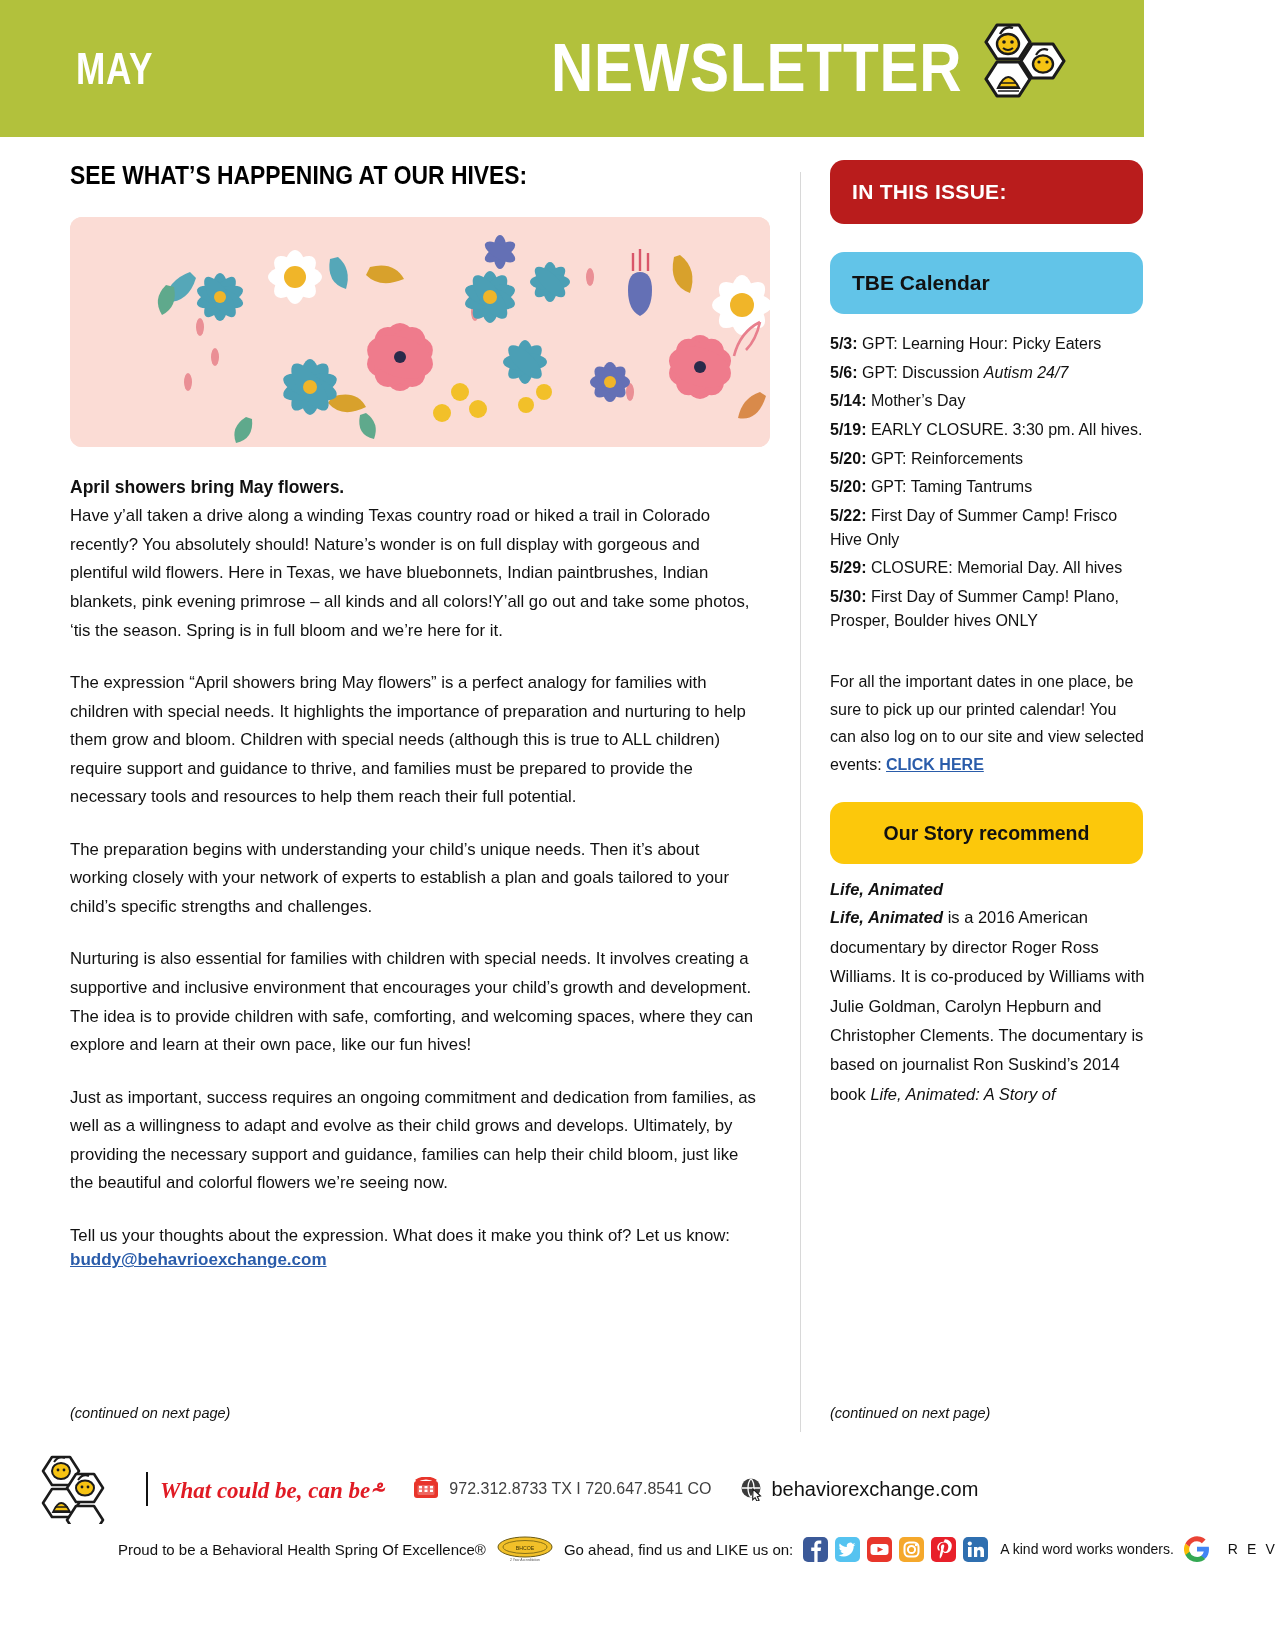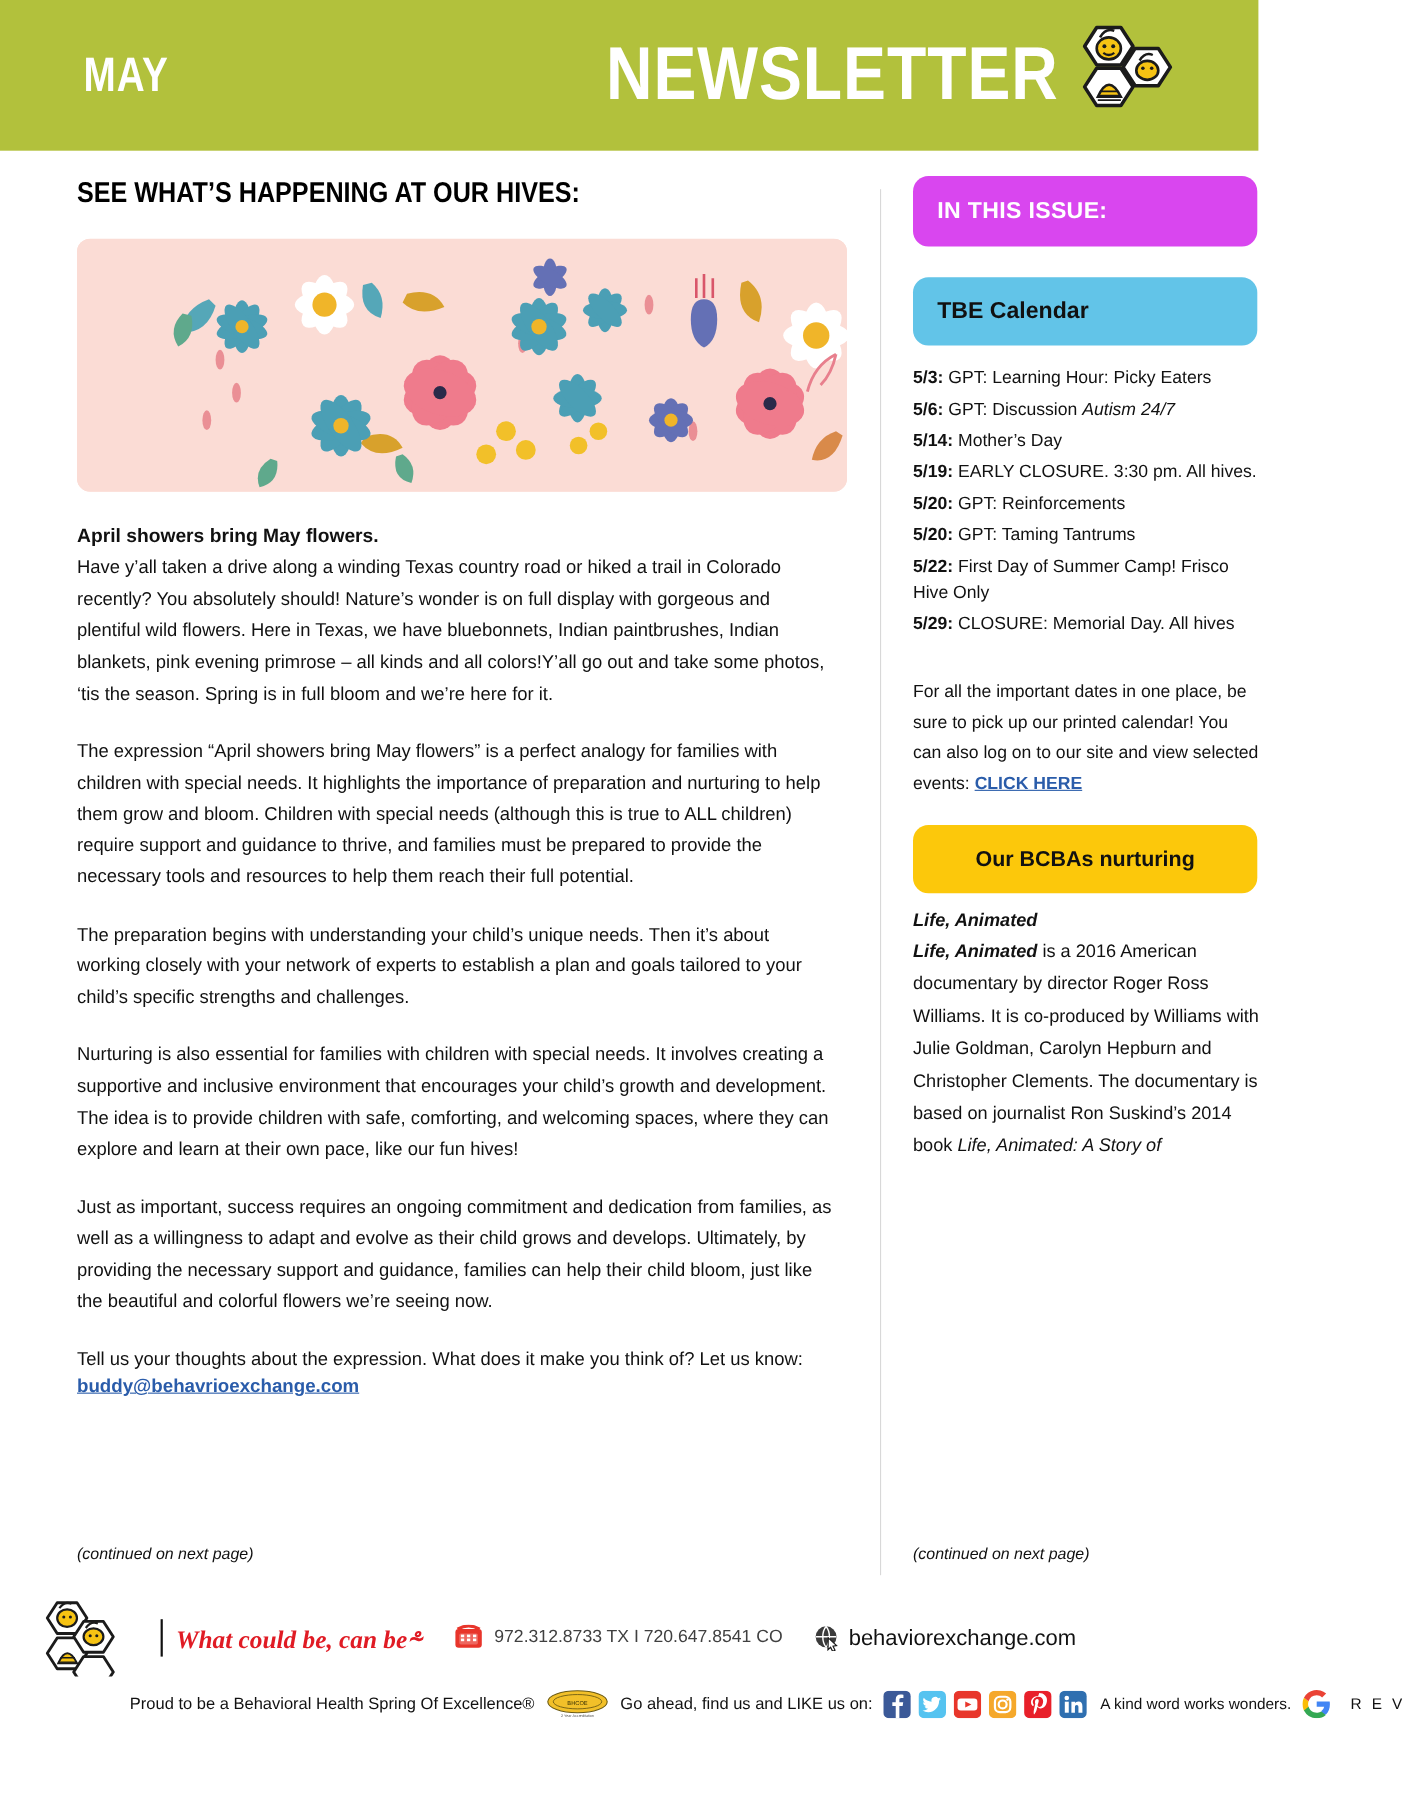--- a/index.html
+++ b/index.html
@@ -75,21 +75,21 @@
     font-size: 14.5px; font-style: italic; color:#111;
   }
   .cont-left { position: absolute; left: 70px; top: 1405px; }
   .cont-right { position: absolute; left: 830px; top: 1405px; }
 
   
   .pill {
     border-radius: 14px; display:flex; align-items:center;
     padding-left: 22px;
   }
-  .pill-black { background:#d946ef; height: 64px; width: 313px; margin-bottom: 28px; }
+  .pill-black { background:#b91c1c; height: 64px; width: 313px; margin-bottom: 28px; }
   .pill-black span {
     color:#fff; font-size: 21px; font-weight: bold; letter-spacing: .3px;
   }
   .pill-blue { background:#62c4e8; height: 62px; width: 313px; margin: 26px 0 18px; }
   .pill-blue span { color:#111; font-size: 21px; font-weight: bold; }
   .pill-yellow { background:#fcc80b; height: 62px; width: 313px; margin: 24px 0 16px;
                  justify-content:center; padding-left:0; }
   .pill-yellow span { color:#111; font-size: 19.5px; font-weight: bold; }
 
   .issue-list { list-style:none; margin-bottom: 8px; }
@@ -363,26 +363,27 @@
 
     <ul class="cal-list">
       <li><b>5/3:</b><span> GPT: Learning Hour: Picky Eaters</span></li>
       <li><b>5/6:</b><span> GPT: Discussion </span><i>Autism 24/7</i></li>
       <li><b>5/14:</b><span> Mother’s Day</span></li>
       <li><b>5/19:</b><span> EARLY CLOSURE. 3:30 pm. All hives.</span></li>
       <li><b>5/20:</b><span> GPT: Reinforcements</span></li>
       <li><b>5/20:</b><span> GPT: Taming Tantrums</span></li>
       <li><b>5/22:</b><span> First Day of Summer Camp! Frisco Hive Only</span></li>
       <li><b>5/29:</b><span> CLOSURE: Memorial Day. All hives</span></li>
+      <li><b>5/30:</b><span> First Day of Summer Camp! Plano, Prosper, Boulder hives ONLY</span></li>
     </ul>
 
     <div class="cal-note"><span>For all the important dates in one place, be sure to pick up our printed calendar! You can also log on to our site and view selected events: </span><a href="#">CLICK HERE</a></div>
 
     <div class="pill pill-yellow">
-      <span>Our BCBAs nurturing</span>
+      <span>Our Story recommend</span>
     </div>
 
     <div class="bcba-title">Life, Animated</div>
     <div class="bcba-body"><b>Life, Animated</b><span> is a 2016 American documentary by director Roger Ross Williams. It is co-produced by Williams with Julie Goldman, Carolyn Hepburn and Christopher Clements. The documentary is based on journalist Ron Suskind’s 2014 book </span><i>Life, Animated: A Story of</i></div>
   </div>
 
   <div class="continued cont-right">(continued on next page)</div>
 
   <div class="footer">
 

